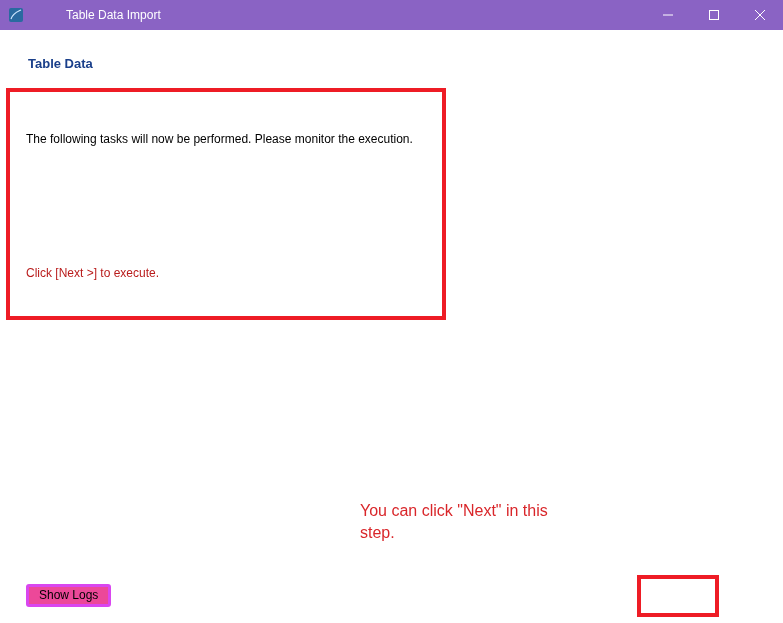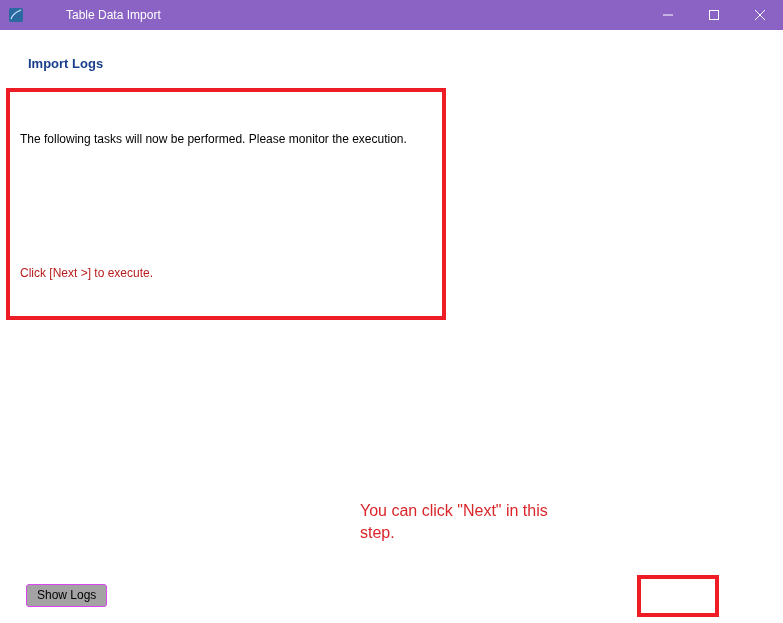--- a/index.html
+++ b/index.html
@@ -10,35 +10,35 @@
   .titlebar .title { flex: 0 0 auto; font-size: 12px; color: #fff; margin-left: 36px; }
   .titlebar .spacer { flex: 1 1 auto; }
   .titlebar .win-btn { width: 46px; height: 30px; display: flex; align-items: center; justify-content: center; color: #fff; }
   .titlebar .win-btn svg { display: block; }
   
   .content { position: absolute; top: 30px; left: 0; right: 0; bottom: 0; }
   .page-title { position: absolute; top: 26px; left: 28px; font-size: 13px; font-weight: 700; color: #1a3f8a; }
   
   .highlight-box { position: absolute; top: 58px; left: 6px; width: 440px; height: 232px; border: 4px solid #ee1c25; pointer-events: none; }
   
-  .form-panel { position: absolute; top: 58px; left: 0; width: 440px; height: 232px; padding: 14px 14px 14px 14px; }
+  .form-panel { position: absolute; top: 58px; left: 6px; width: 440px; height: 232px; padding: 14px 14px 14px 14px; }
   .instruction1 { position: absolute; top: 44px; left: 20px; font-size: 12px; color: #000; }
   .task-list { position: absolute; top: 84px; left: 44px; }
   .task-item { display: flex; align-items: center; gap: 8px; margin-bottom: 8px; }
   .task-item .circle { width: 12px; height: 12px; border: 1.2px solid #555; border-radius: 50%; flex: 0 0 auto; }
   .task-item span { font-size: 12px; color: #000; }
   .instruction2 { position: absolute; top: 178px; left: 20px; font-size: 12px; color: #b91c1c; }
   
   .annotation-text { position: absolute; top: 470px; left: 360px; width: 200px; color: #d9262a; font-size: 16px; line-height: 1.35; font-weight: 400; }
   
   .footer { position: absolute; left: 0; right: 0; bottom: 0; height: 48px; display: flex; align-items: center; padding: 0 8px 8px 8px; }
   .footer .left-group { display: flex; gap: 6px; margin-left: 18px; }
   .footer .spacer { flex: 1 1 auto; }
   .footer .right-group { display: flex; align-items: center; gap: 6px; margin-right: 2px; }
-  .btn { background: #a3a3a3; border: 1px solid #d946ef; border-radius: 3px; color: #000; font-size: 12px; height: 23px; padding: 0 10px; display: inline-flex; align-items: center; justify-content: center; cursor: default; }
+  .btn { background: #ec4899; border: 3px solid #d946ef; border-radius: 3px; color: #000; font-size: 12px; height: 23px; padding: 0 10px; display: inline-flex; align-items: center; justify-content: center; cursor: default; }
   .btn.wide { min-width: 60px; }
   .btn.cancel { border: none; background: transparent; }
   
   .next-highlight { position: absolute; bottom: 6px; left: 637px; width: 82px; height: 42px; border: 4px solid #ee1c25; pointer-events: none; }
 </style>
 </head>
 <body>
 
 <div class="titlebar">
   <span class="app-icon">
@@ -62,21 +62,21 @@
   <div class="win-btn">
     <svg width="10" height="10" viewBox="0 0 10 10">
         <line x1="0" y1="0" x2="10" y2="10" stroke="#fff" stroke-width="1"></line>
         <line x1="10" y1="0" x2="0" y2="10" stroke="#fff" stroke-width="1"></line>
       </svg>
   </div>
 </div>
 
 <div class="content">
 
-  <div class="page-title">Import Logs</div>
+  <div class="page-title">Table Data</div>
 
   <div class="form-panel">
     <div class="instruction1">The following tasks will now be performed. Please monitor the execution.</div>
     <div class="instruction2">Click [Next &gt;] to execute.</div>
   </div>
 
   <div class="highlight-box"></div>
 
   <div class="annotation-text">You can click "Next" in this step.</div>
 

